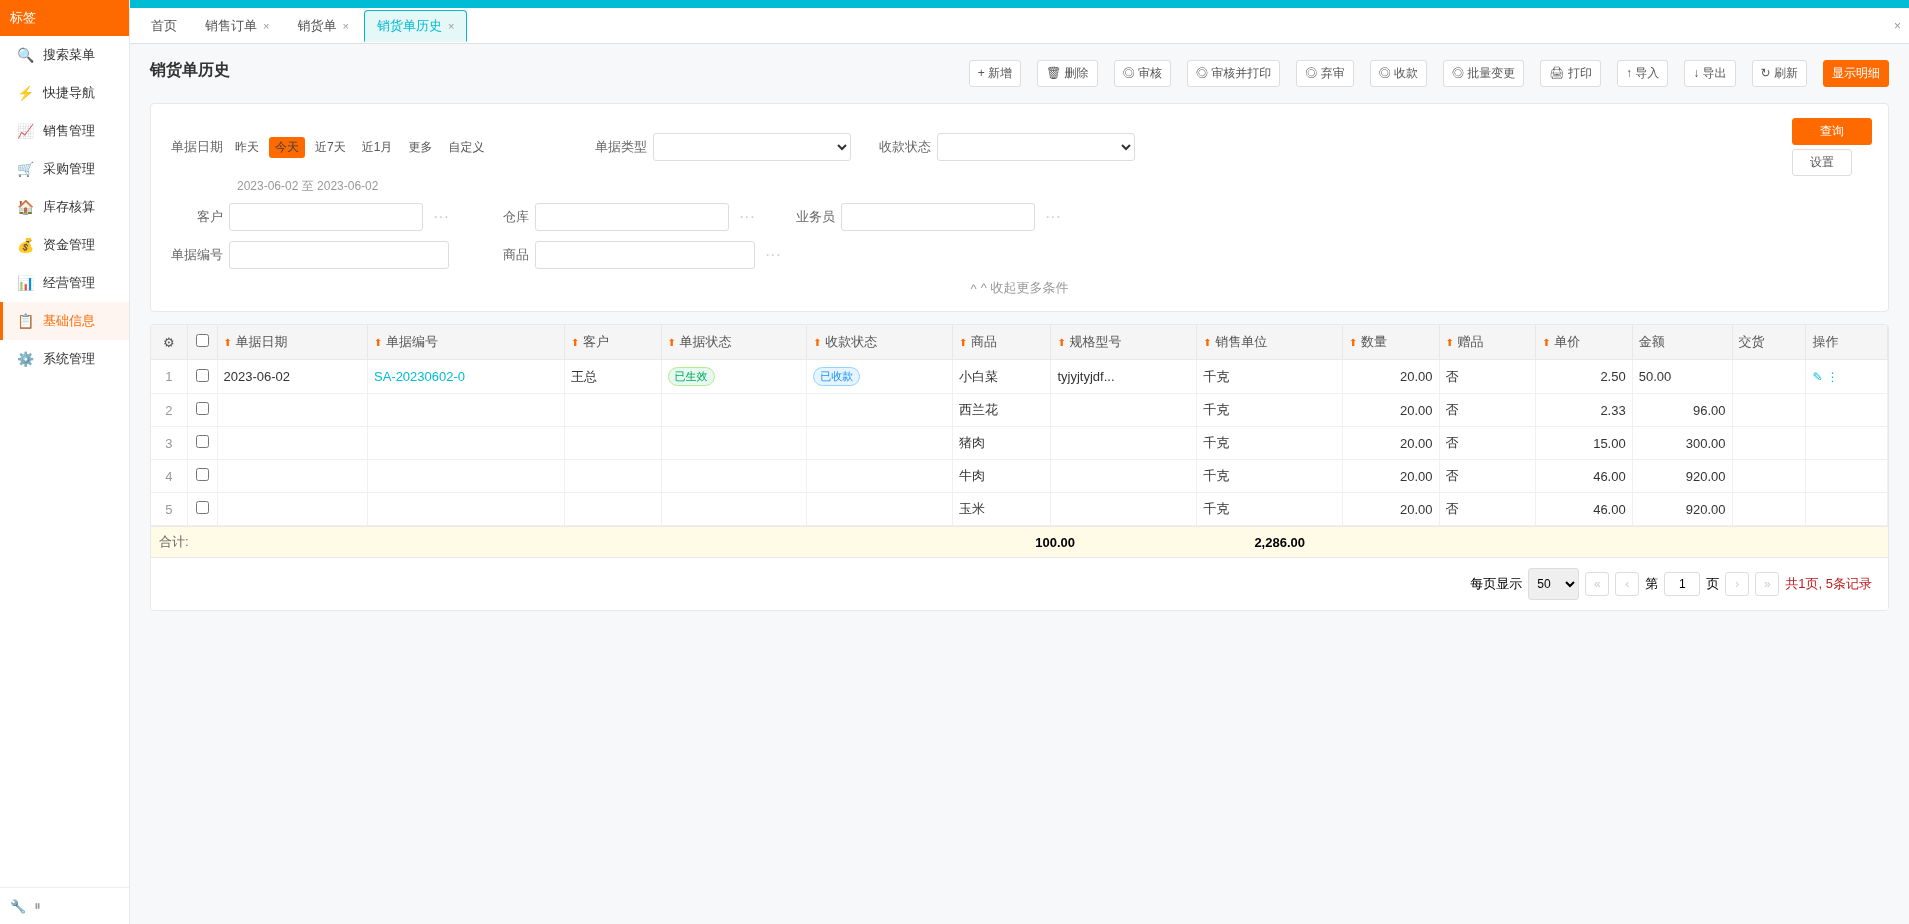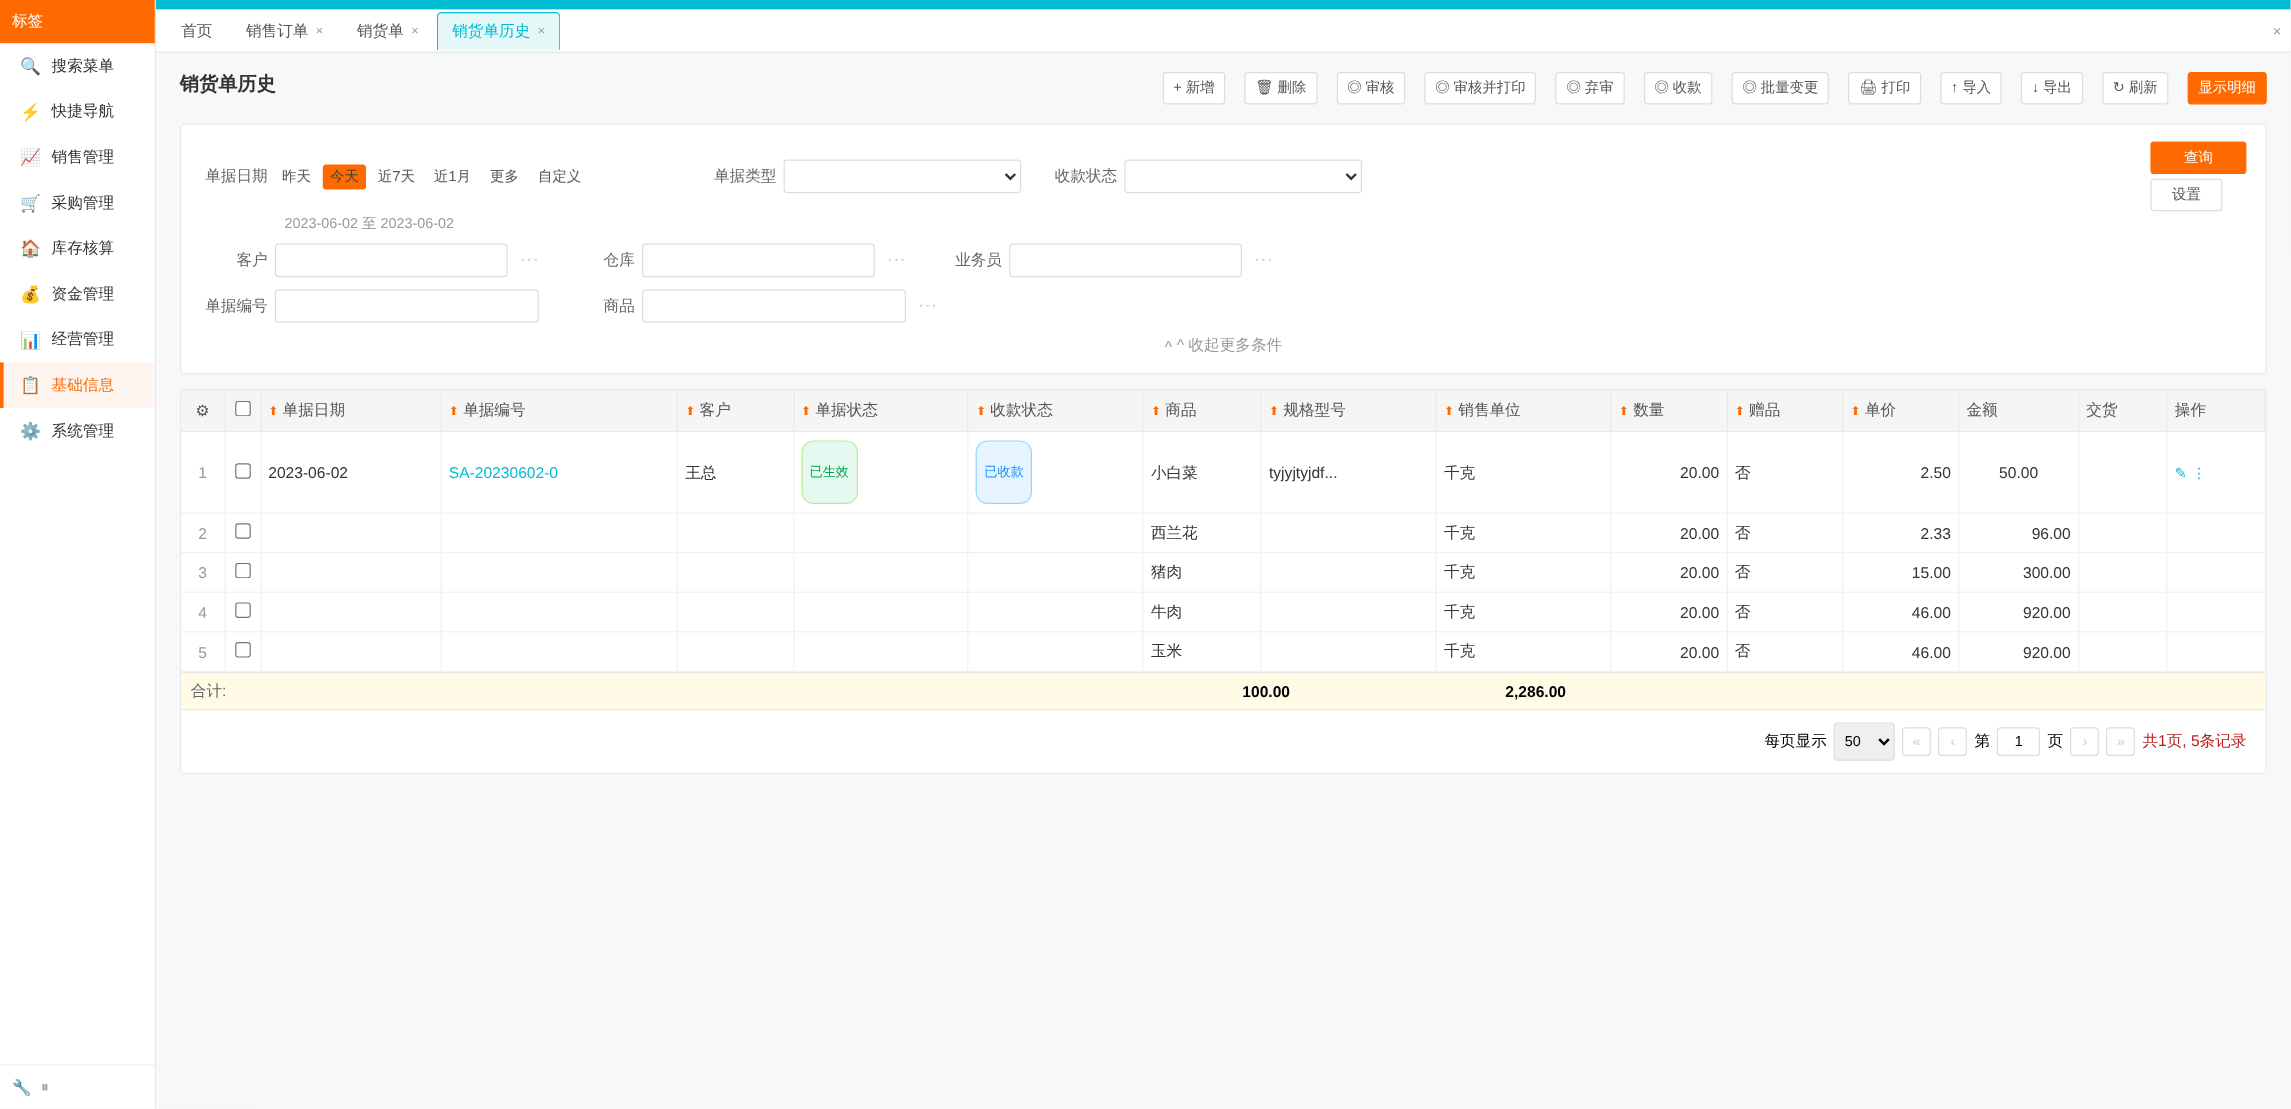--- a/index.html
+++ b/index.html
@@ -225,21 +225,21 @@
       border-bottom: 1px solid #f0f0f0;
     }
     tbody td {
       padding: 7px 6px;
       color: #333;
       border-right: 1px solid #f0f0f0;
       white-space: nowrap;
     }
     .badge {
       display: inline-block;
-      padding: 18px 6px;
+      padding: 1px 6px;
       border-radius: 10px;
       font-size: 11px;
     }
     .badge-green { background: #e6f9f0; color: #00a854; border: 1px solid #b7eb8f; }
     .badge-blue { background: #e6f4ff; color: #1890ff; border: 1px solid #91d5ff; }
     .action-link { color: #00bcd4; cursor: pointer; margin-right: 4px; font-size: 12px; }
 
     
     .table-footer {
       background: #fffbe6;
@@ -496,21 +496,21 @@
               <td><a style="color:#00bcd4;cursor:pointer;">SA-20230602-0</a></td>
               <td>王总</td>
               <td><span class="badge badge-green">已生效</span></td>
               <td><span class="badge badge-blue">已收款</span></td>
               <td>小白菜</td>
               <td style="max-width: 100px; overflow: hidden; text-overflow: ellipsis;">tyjyjtyjdf...</td>
               <td>千克</td>
               <td style="text-align: right;">20.00</td>
               <td>否</td>
               <td style="text-align: right;">2.50</td>
-              <td style="text-align: center;">50.00</td>
+              <td style="text-align: left;">50.00</td>
               <td></td>
               <td><span class="action-link">✎</span><span class="action-link">⋮</span></td>
             </tr>
             <tr>
               <td style="text-align: center; color: rgb(153, 153, 153);">2</td>
               <td style="text-align: center;"><input type="checkbox" style=""></td>
               <td></td>
               <td></td>
               <td></td>
               <td></td>

